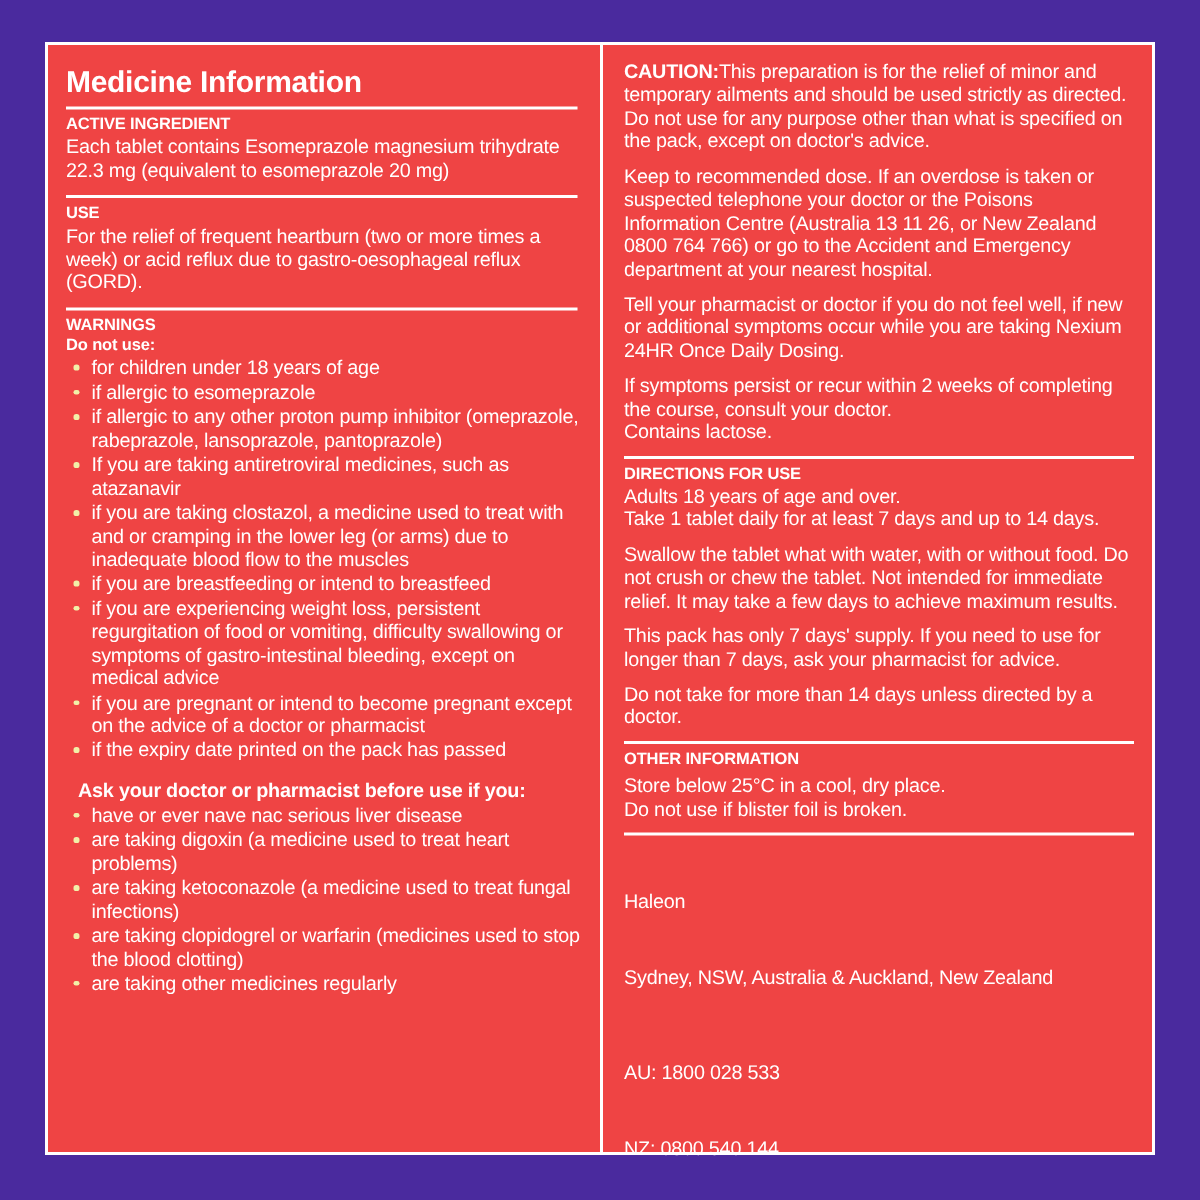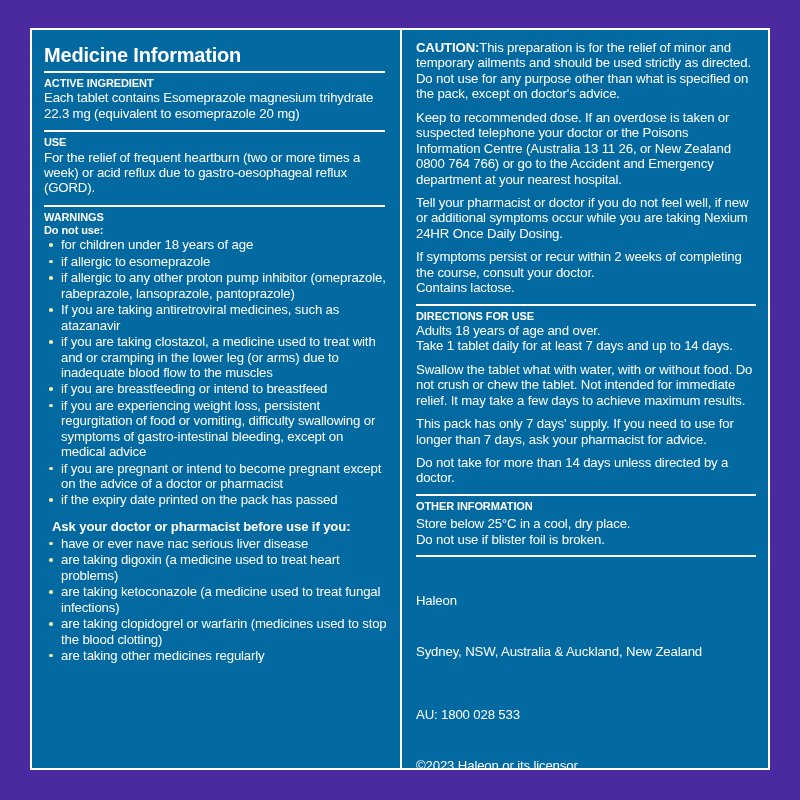--- a/index.html
+++ b/index.html
@@ -16,21 +16,21 @@
   }
 
   .label-panel {
     position: absolute;
     left: 30px;
     top: 28px;
     width: 740px;
     height: 742px;
     border: 2px solid #ffffff;
     box-sizing: border-box;
-    background: #0369a1;
+    background: #ef4444;
   }
 
   .columns {
     position: absolute;
     left: 0;
     top: 0;
     width: 100%;
     height: 100%;
     display: flex;
     box-sizing: border-box;
@@ -190,19 +190,20 @@
       <div class="rule" style="margin-top:3px;"></div>
       <div class="sec-head">OTHER INFORMATION</div>
       <p class="body" style="white-space: pre-line; margin-top:4px;">Store below 25°C in a cool, dry place.
 Do not use if blister foil is broken.</p>
 
       <div class="rule" style="margin-top:5px; margin-bottom:6px;"></div>
       <div class="footer-line">Haleon</div>
       <div class="footer-line">Sydney, NSW, Australia &amp; Auckland, New Zealand</div>
       <div class="footer-gap"></div>
       <div class="footer-line">AU: 1800 028 533</div>
+      <div class="footer-line">NZ: 0800 540 144</div>
       <div class="footer-line">©2023 Haleon or its licensor.</div>
       <div class="footer-line">Carefully read the enclosed leaflet before use.</div>
 
     </div>
 
   </div>
 </div>
 
 </body></html>

